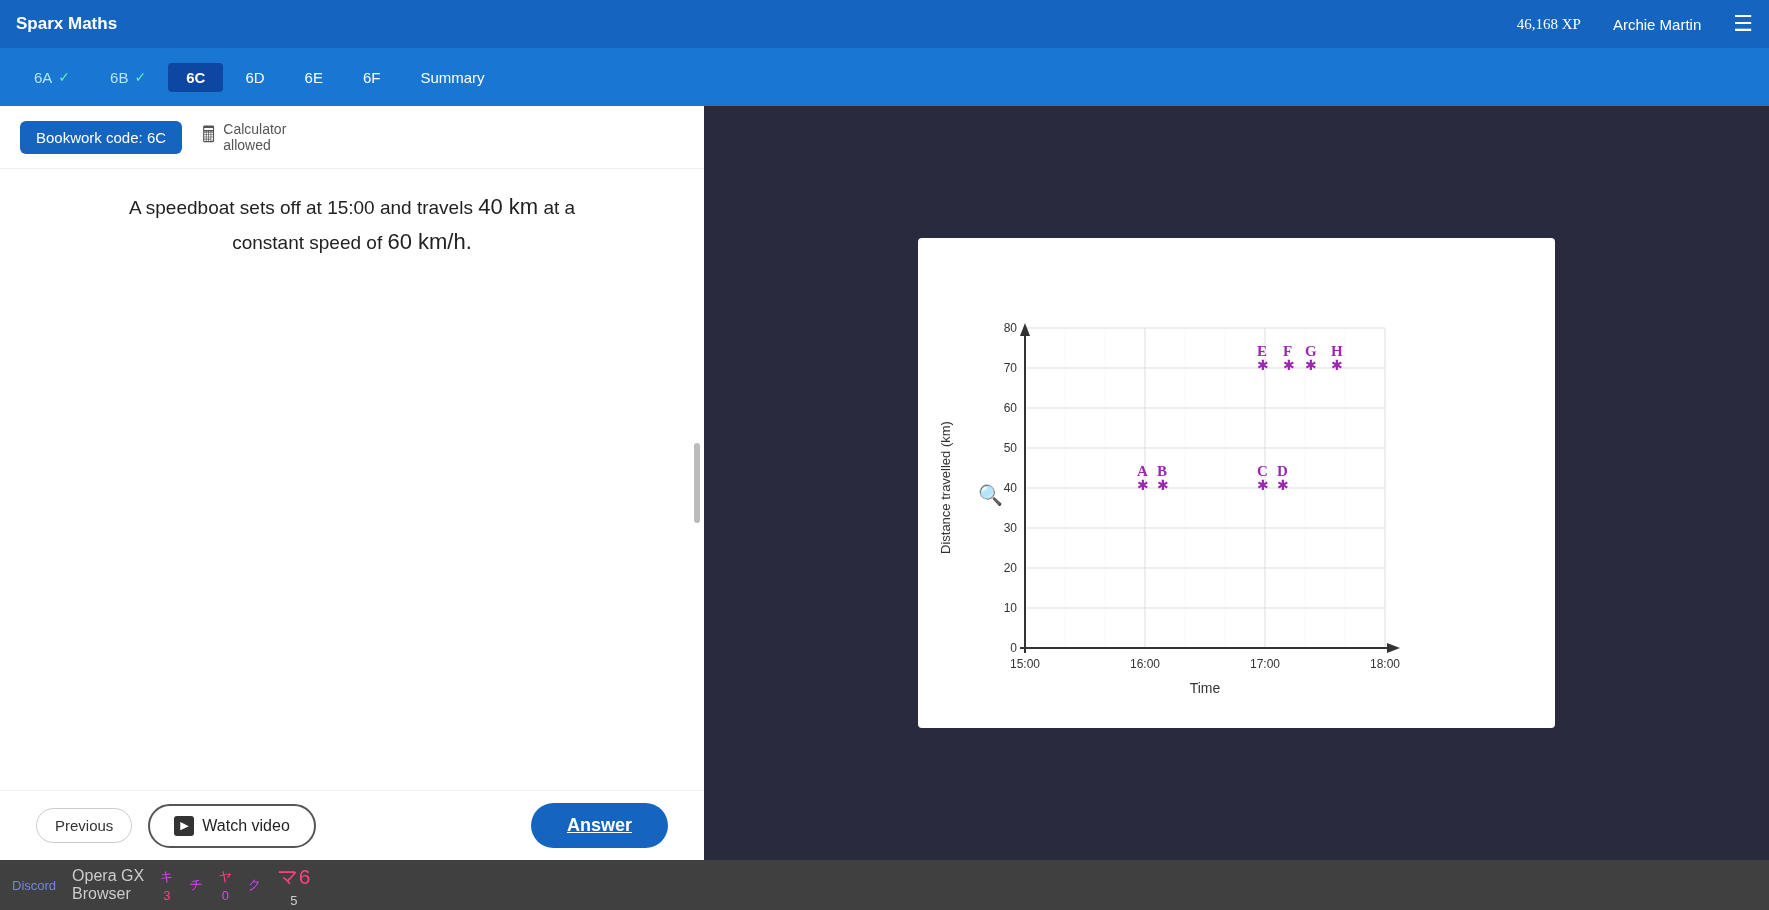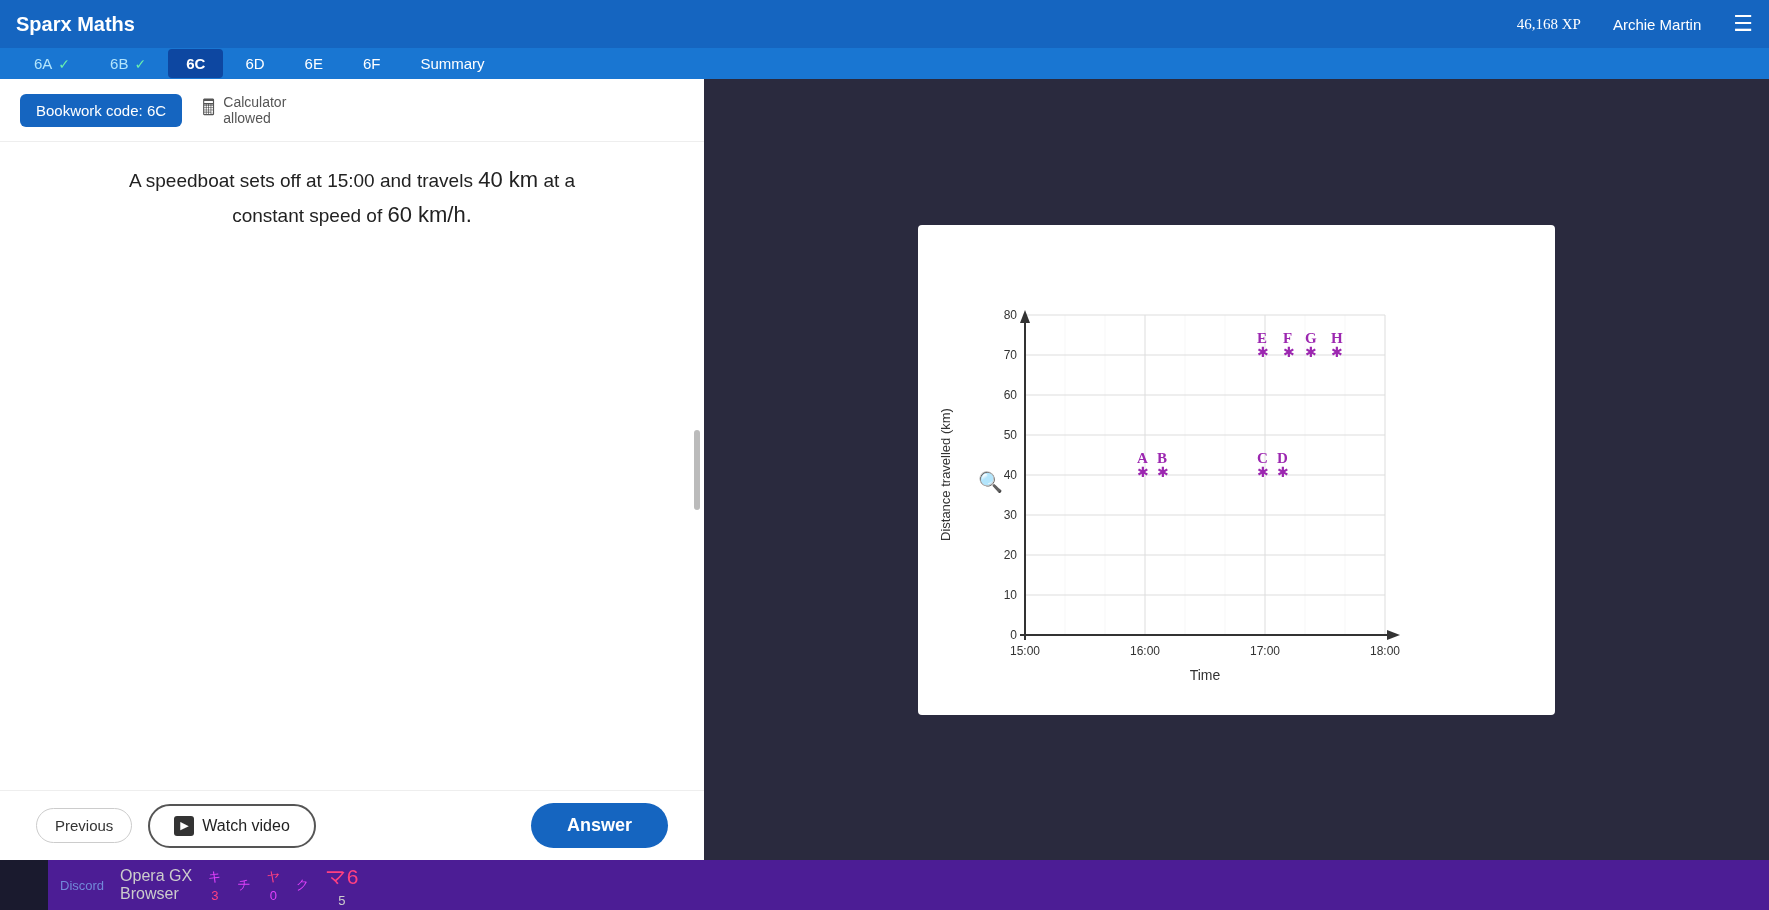--- a/index.html
+++ b/index.html
@@ -17,21 +17,21 @@
     .header {
       background: #1565c0;
       display: flex;
       align-items: center;
       padding: 8px 16px;
       gap: 20px;
       height: 48px;
     }
     .header-title {
       color: white;
-      font-size: 20px;
+      font-size: 17px;
       font-weight: bold;
     }
     .header-xp {
       color: white;
       font-size: 15px;
       margin-left: auto;
       margin-right: 12px;
       font-family: Liberation Serif, serif;
     }
     .header-user {
@@ -44,21 +44,21 @@
       cursor: pointer;
       margin-left: 12px;
     }
 
     
     .nav-tabs {
       background: #1976d2;
       display: flex;
       align-items: center;
       padding: 0 16px;
-      height: 31px;
+      height: 58px;
       gap: 4px;
     }
     .nav-tab {
       padding: 6px 18px;
       border-radius: 4px;
       color: white;
       font-size: 15px;
       cursor: pointer;
       display: flex;
       align-items: center;
@@ -206,20 +206,21 @@
     .answer-btn {
       background: #1565c0;
       color: white;
       border: none;
       border-radius: 24px;
       padding: 12px 36px;
       font-size: 18px;
       font-weight: 600;
       cursor: pointer;
       margin-left: auto;
+      text-decoration: underline;
     }
 
     
     .right-panel {
       flex: 1;
       background: #2a2a3e;
       display: flex;
       align-items: center;
       justify-content: center;
       padding: 20px;
@@ -257,29 +258,28 @@
       color: #666;
       font-size: 20px;
       cursor: pointer;
     }
     .grid-line {
       stroke: #ddd;
       stroke-width: 1;
     }
 
     .taskbar-bottom {
-      background: #4c1d95;
+      background: #404040;
       height: 50px;
       display: flex;
       align-items: center;
       padding: 0 12px;
       gap: 16px;
       color: #ccc;
       font-size: 11px;
-      margin-left: 48px;
     }
     .taskbar-item {
       display: flex;
       flex-direction: column;
       align-items: center;
       gap: 2px;
       color: #ccc;
       font-size: 10px;
     }
     .taskbar-item-jp {

